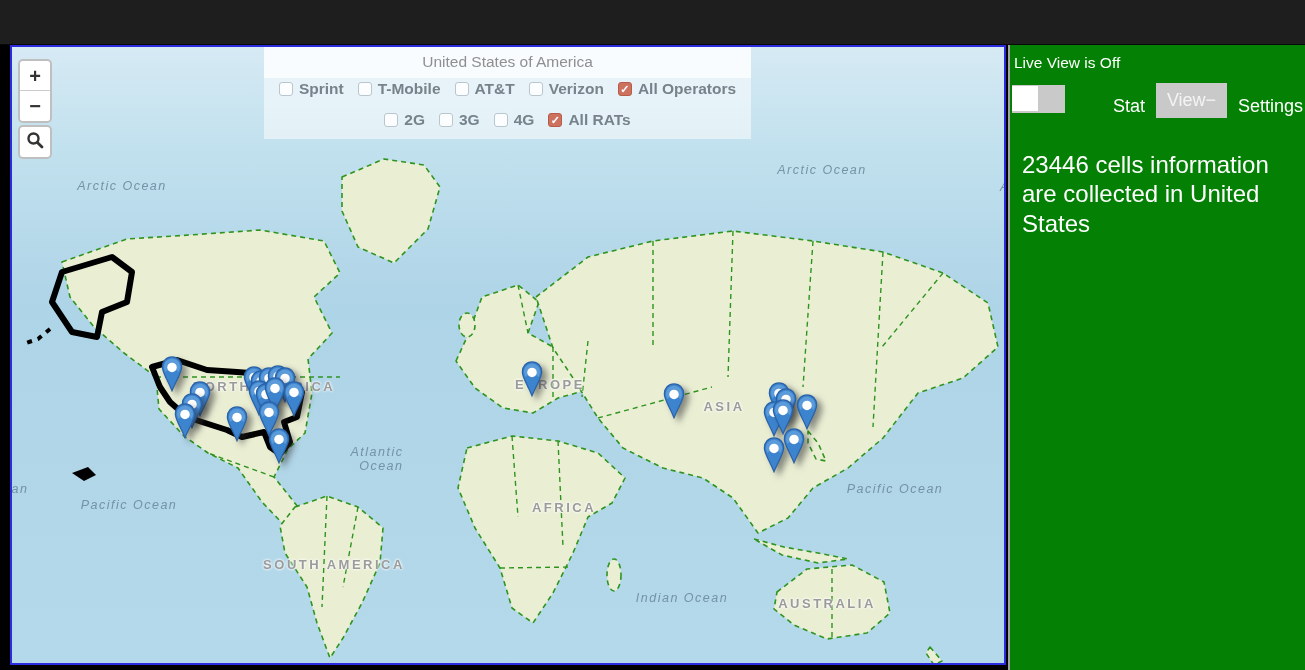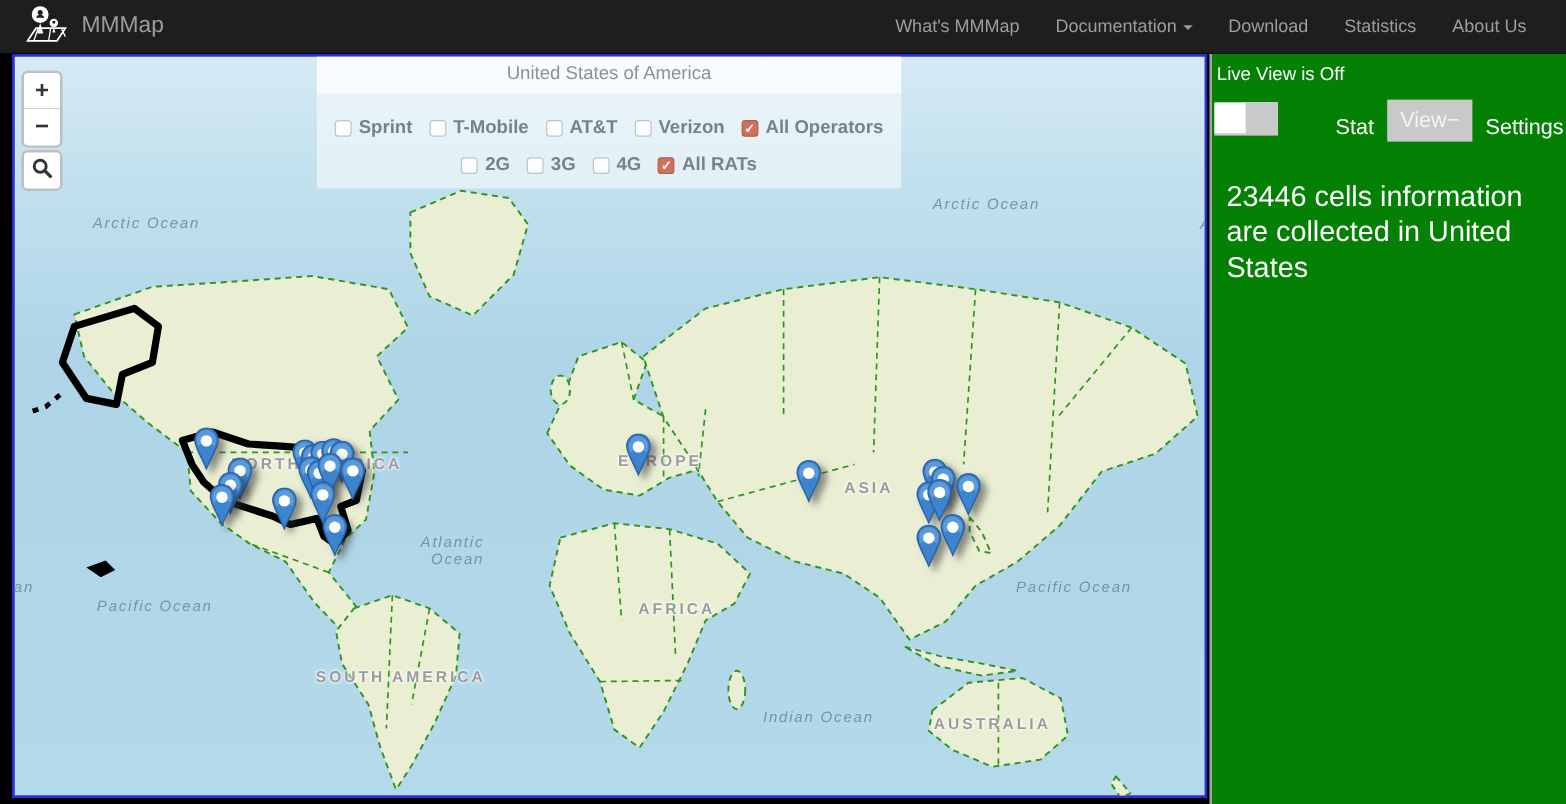--- a/index.html
+++ b/index.html
@@ -46,21 +46,21 @@
   .zoomctl button:first-child { border-radius:4px 4px 0 0; }
   .zoomctl button:last-child { border-radius:0 0 4px 4px; }
   .searchctl { position:absolute; left:6px; top:78px; width:34px; height:34px;
                background:#fff; border:2px solid rgba(0,0,0,.25); border-radius:5px;
                display:flex; align-items:center; justify-content:center; cursor:pointer; z-index:40; }
 
   
   .overlay { position:absolute; left:252px; top:0; width:487px; z-index:30; }
   .overlay-title { background:rgba(255,255,255,.85); color:#8f8f8f; font-size:15.5px;
                    text-align:center; padding:6px 0 7px; }
-  .overlay-body { background:rgba(255,255,255,.52); padding:20px 0 10px; text-align:right; }
+  .overlay-body { background:rgba(255,255,255,.52); padding:2px 0 10px; text-align:right; }
   .cbx-row { display:flex; justify-content:center; align-items:center; gap:14px; }
   .cbx-row + .cbx-row { margin-top:13px; }
   .cbx { display:inline-flex; align-items:center; gap:6px; cursor:pointer;
          font-weight:bold; font-size:15.5px; color:#77828a; }
   .cbx .box { width:14px; height:14px; border-radius:3px; background:#fbfdfe;
               border:1px solid #b9c6cd; display:inline-flex; align-items:center;
               justify-content:center; font-size:11px; color:#fff; }
   .cbx .box.checked { background:#ce7260; border-color:#b85c49; }
 
   
@@ -75,43 +75,20 @@
   .tab-view { left:146px; top:38px; width:71px; height:35px; background:#c9c9c9;
               color:#f4f4f4; display:flex; align-items:center; justify-content:center; }
   .tab-settings { left:228px; top:51px; }
   .info-text { position:absolute; left:12px; top:105px; width:252px; font-size:24px;
                line-height:1.22; color:#ffffff; }
 </style>
 </head>
 <body>
 
 <div class="navbar">
-  <a class="brand">
-    <span>
-      <svg width="42" height="36" viewBox="0 0 48 40">
-        <path d="M8 36 L16 24 L44 24 L36 36 Z" fill="none" stroke="#fff" stroke-width="1.6"></path>
-        <path d="M18 24 L14 36 M30 24 L28 36 M40 24 L44 32" stroke="#fff" stroke-width="1.2" fill="none"></path>
-        <circle cx="20" cy="11" r="8" fill="#fff"></circle>
-        <path d="M20 19 L17 29 L23 29 Z" fill="#fff"></path>
-        <circle cx="20" cy="9" r="2.4" fill="#1e1e1e"></circle>
-        <path d="M16 14 a4.2 4.2 0 0 1 8 0 Z" fill="#1e1e1e"></path>
-        <circle cx="33" cy="19" r="4" fill="#fff"></circle>
-        <path d="M33 23 L31.6 28 L34.4 28 Z" fill="#fff"></path>
-        <circle cx="33" cy="18.4" r="1.4" fill="#1e1e1e"></circle>
-      </svg>
-    </span>
-    <span class="brand-title">MMMap</span>
-  </a>
-  <ul class="nav-items" id="nav-items">
-      <li>What's MMMap</li>
-      <li>Documentation<span class="caret"></span></li>
-      <li>Download</li>
-      <li>Statistics</li>
-      <li>About Us</li>
-    </ul>
 </div>
 
 <div class="map">
   <svg class="world" width="996" height="620" viewBox="0 0 996 620">
     <g fill="#eaefd4" stroke="#2f941f" stroke-width="1.6" stroke-dasharray="5 4" stroke-linejoin="round">
 
       <path d="M330,130 L372,112 L412,118 L428,140 L416,182 L382,216 L346,200 L330,164 Z"></path>
 
       <path d="M50,215 L115,192 L178,188 L248,183 L312,194 L328,226 L302,250 L320,286 L296,312 L300,346 L293,386 L276,402 L262,430 L286,460 L272,478 L250,455 L226,421 L196,406 L172,389 L147,362 L144,330 L112,306 L82,280 L58,250 Z"></path>
 

